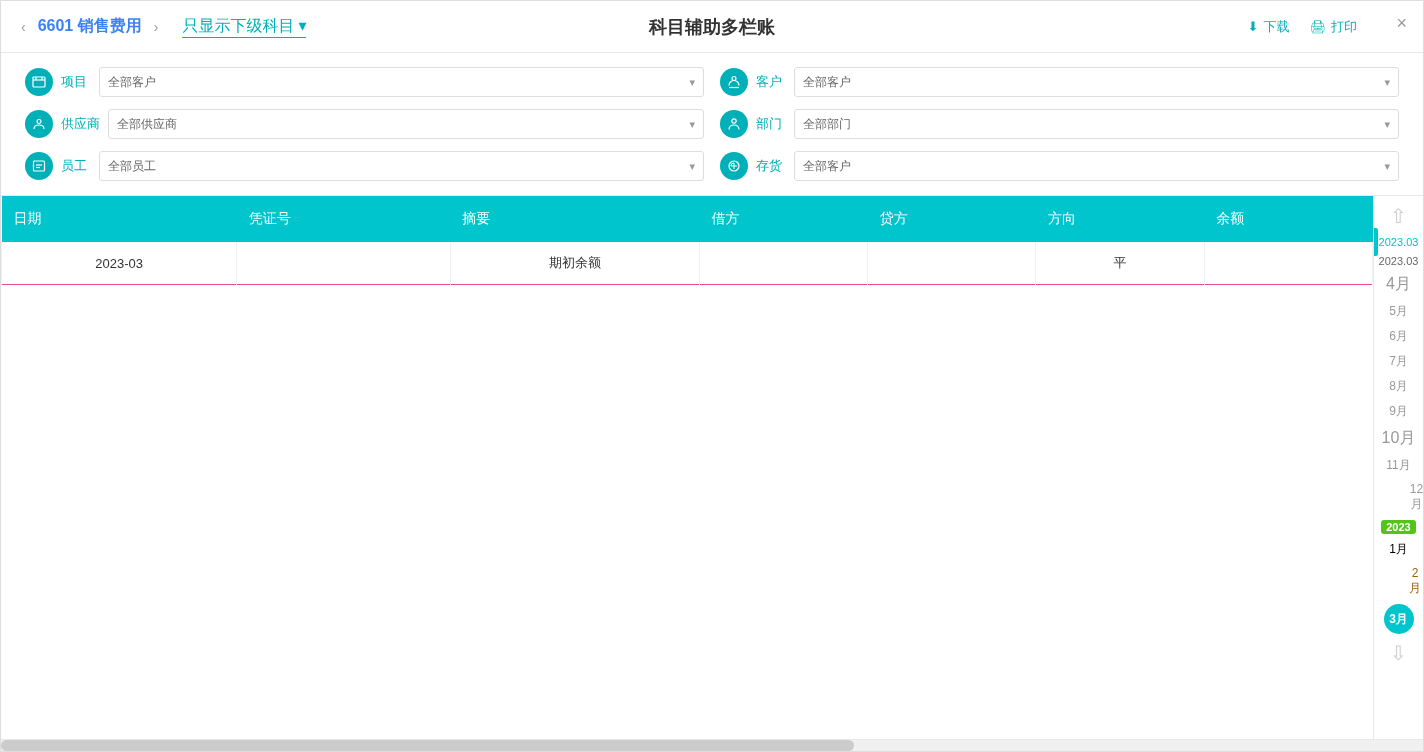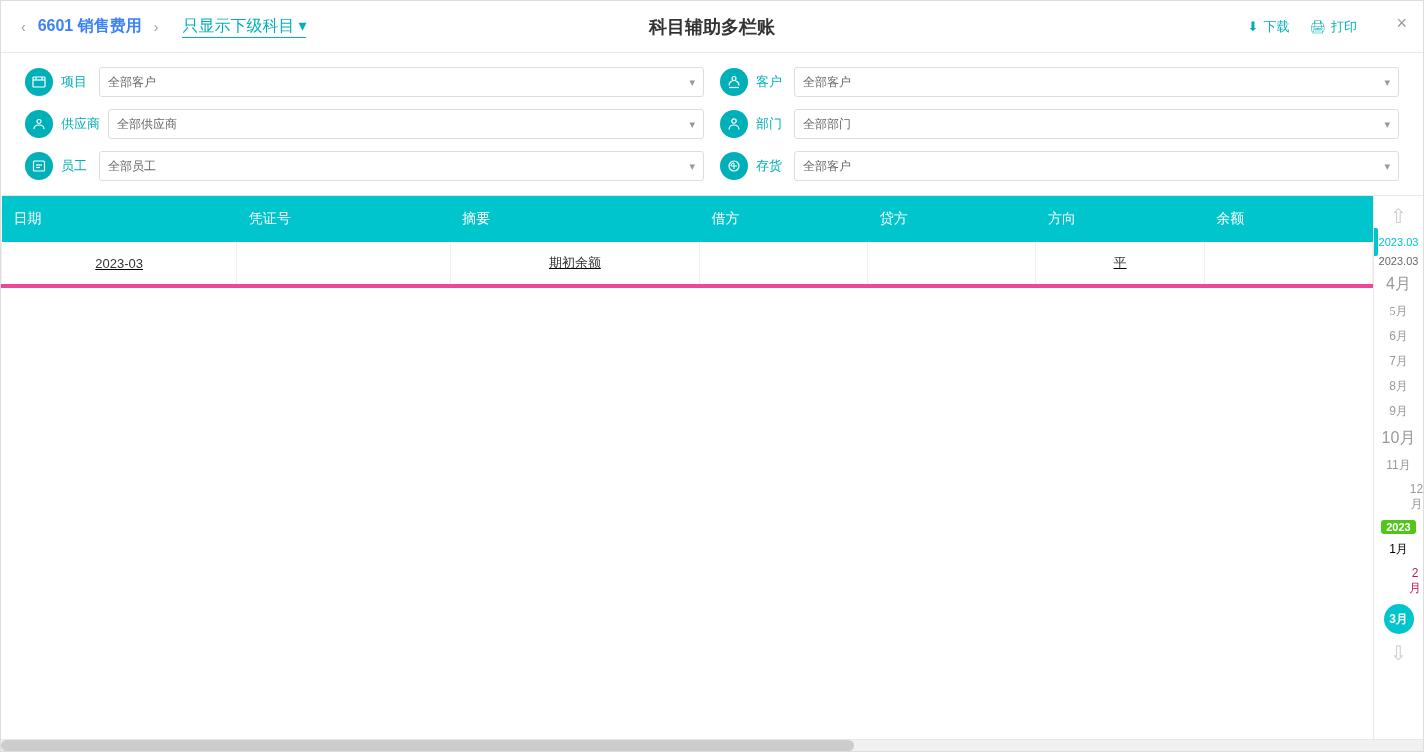--- a/index.html
+++ b/index.html
@@ -156,22 +156,21 @@
     }
     thead th {
       color: #fff;
       font-weight: 500;
       padding: 14px 12px;
       text-align: left;
       font-size: 14px;
       border: none;
     }
     tbody tr {
-      border-bottom: 4px solid #ec4899;
-      text-decoration: underline;
+      border-bottom: 1px solid #ec4899;
     }
     tbody td {
       padding: 12px;
       text-align: center;
       color: #333;
       font-size: 13px;
       border-right: 1px solid #f0f0f0;
     }
     tbody td:first-child { border-left: 1px solid #f0f0f0; }
     .side-nav {
@@ -355,35 +354,35 @@
 
     <div class="side-nav">
       <div class="side-nav-arrow">⇧</div>
 
       <div style="position:relative; width:100%; display:flex; justify-content:center; align-items:center;">
         <div style="position:absolute; left:0; top:50%; transform:translateY(-50%); width:4px; height:28px; background:#00c5cc; border-radius:0 2px 2px 0;"></div>
         <div style="font-size:11px; color:#00c5cc; padding:4px 2px; text-align:center; font-weight:500;">2023.03</div>
       </div>
       <div style="font-size:11px; color:#666; padding:3px 2px; text-align:center;">2023.03</div>
       <div style="font-size:16px; color:#999; padding:4px 2px; text-align:center;">4月</div>
-      <div style="font-size:12px; color:#999; padding:4px 2px; text-align:center;font-family:Liberation Serif, serif;">5月</div>
+      <div style="font-size:12px; color:#999; padding:4px 2px; text-align:center;">5月</div>
       <div style="font-size:12px; color:#999; padding:4px 2px; text-align:center;">6月</div>
       <div style="font-size:12px; color:#999; padding:4px 2px; text-align:center;">7月</div>
       <div style="font-size:12px; color:#999; padding:4px 2px; text-align:center;">8月</div>
       <div style="font-size:12px; color:#999; padding:4px 2px; text-align:center;">9月</div>
       <div style="font-size:16px; color:#999; padding:4px 2px; text-align:center;">10月</div>
       <div style="font-size:12px; color:#999; padding:4px 2px; text-align:center;">11月</div>
       <div style="font-size:12px; color:#999; padding:4px 2px; text-align:center;margin-left:36px;">12月</div>
 
       <div style="display:flex; justify-content:center; padding:3px 2px;">
         <span style="background:#52c41a; color:#fff; border-radius:3px; padding:1px 5px; font-size:11px; font-weight:600;">2023</span>
       </div>
 
       <div style="font-size:12px; color:#000000; padding:4px 2px; text-align:center;">1月</div>
-      <div style="font-size:12px; color:#be185d; padding:4px 2px; text-align:center;margin-left:33px;">2月</div>
+      <div style="font-size:12px; color:#a16207; padding:4px 2px; text-align:center;margin-left:33px;">2月</div>
 
       <div style="display:flex; justify-content:center; padding:3px 2px;">
         <span style="background:#00c5cc; color:#fff; border-radius:50%; width:30px; height:30px; display:flex; align-items:center; justify-content:center; font-size:12px; font-weight:600;">3月</span>
       </div>
 
       <div class="side-nav-arrow">⇩</div>
     </div>
   </div>
 
   <div class="scrollbar-area">

